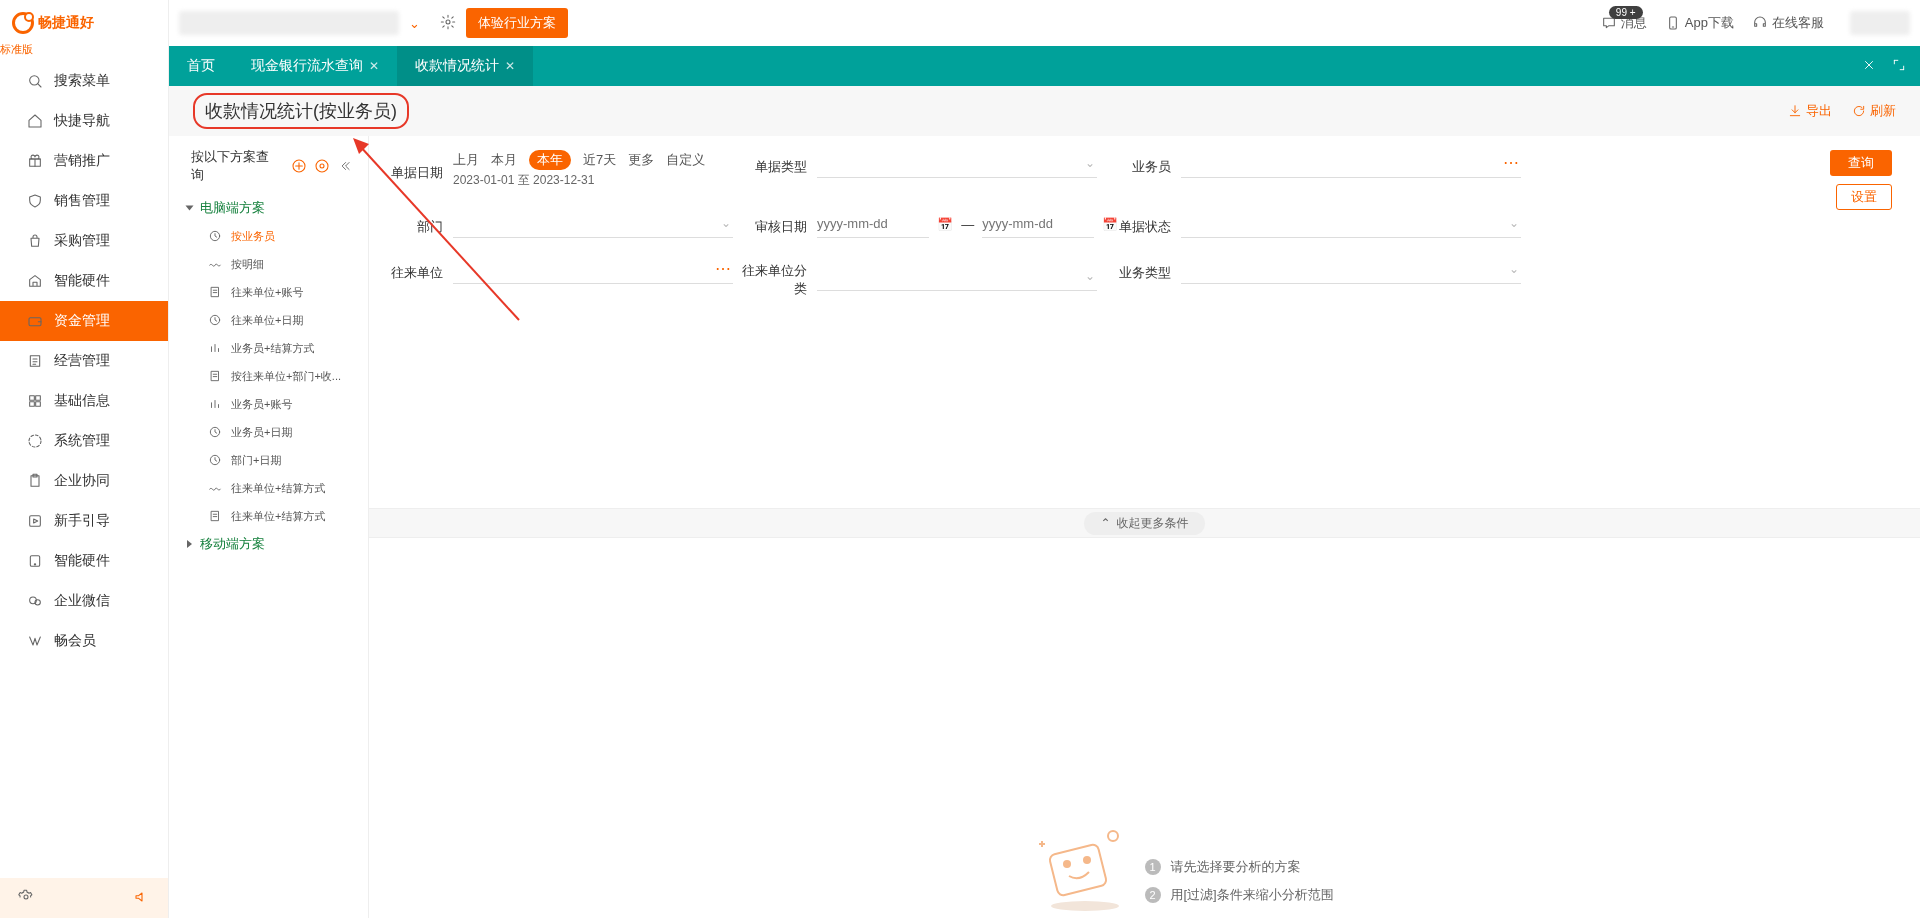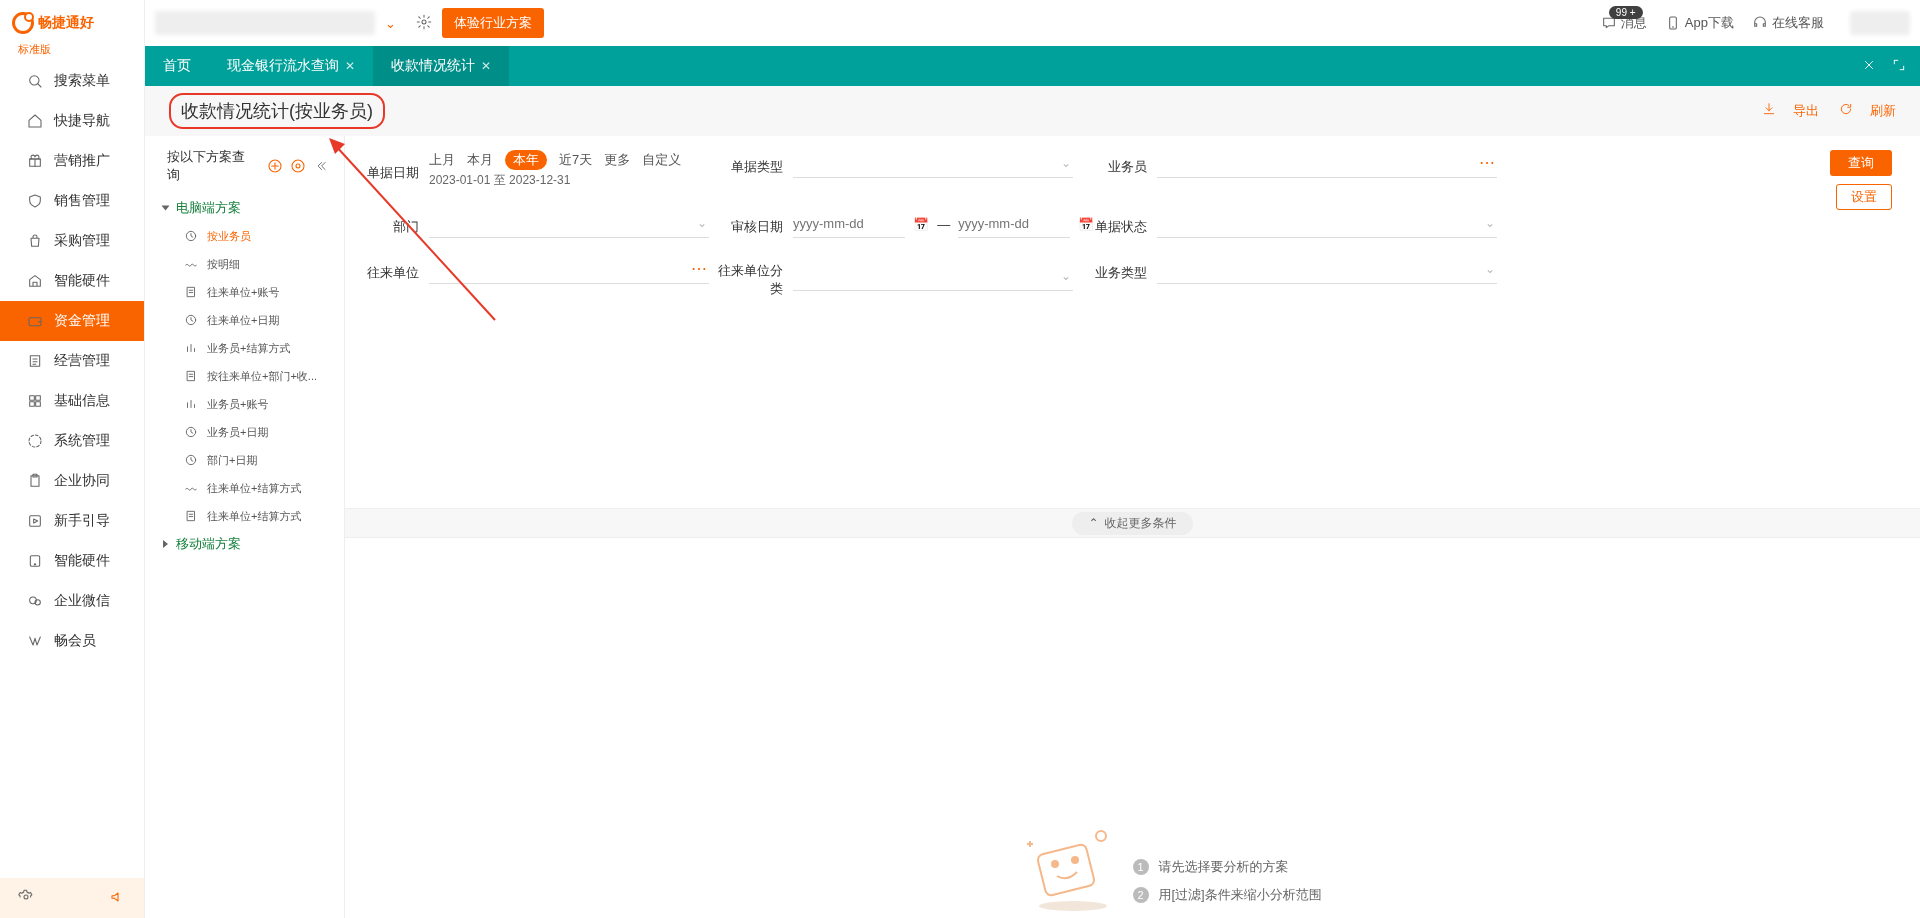--- a/index.html
+++ b/index.html
@@ -1,24 +1,24 @@
 <!DOCTYPE html>
 <html><head>
 <meta charset="utf-8">
 <style>
   *{box-sizing:border-box;margin:0;padding:0;font-family:"Microsoft YaHei",Arial,sans-serif;}
   body{background:#f5f5f5;font-size:13px;color:#333;overflow:hidden;}
   .app{display:flex;height:918px;width:1920px;}
   
-  .sidebar{width:145px;background:#fff;border-right:1px solid #eee;display:flex;flex-direction:column;}
+  .sidebar{width:169px;background:#fff;border-right:1px solid #eee;display:flex;flex-direction:column;}
   .logo-area{height:46px;display:flex;align-items:center;padding-left:12px;}
   .logo-circ{width:22px;height:22px;border-radius:50%;border:3px solid #fa6400;margin-right:4px;position:relative;}
   .logo-circ:before{content:"";position:absolute;width:6px;height:6px;background:#fff;border:2px solid #fa6400;border-radius:50%;right:-3px;top:-3px;}
   .logo-text{color:#fa6400;font-size:14px;font-weight:bold;}
-  .logo-sub{color:#fa6400;font-size:11px;padding-left:18px;margin-top:-4px;margin-bottom:4px;}
+  .logo-sub{color:#fa6400;font-size:11px;padding-left:0;margin-top:-4px;margin-bottom:4px;}
   .side-list{flex:1;overflow:auto;}
   .side-item{display:flex;align-items:center;height:40px;padding-left:26px;cursor:pointer;color:#333;font-size:14px;}
   .side-item.active{background:#fa6400;color:#fff;}
   .side-item .sicon{width:18px;height:18px;margin-right:10px;display:flex;align-items:center;justify-content:center;}
   .side-item .sicon svg{width:16px;height:16px;}
   .side-item.active .sicon svg{stroke:#fff;}
   .side-bottom{height:40px;background:#fff3e8;display:flex;align-items:center;padding:0 18px;justify-content:space-between;}
   .side-bottom svg{width:16px;height:16px;stroke:#fa6400;}
   
   .main{flex:1;display:flex;flex-direction:column;background:#f0f0f0;}
@@ -36,21 +36,21 @@
   .tab{padding:0 18px;height:40px;display:flex;align-items:center;cursor:pointer;font-size:14px;gap:6px;}
   .tab.active{background:#008f88;}
   .tab .x{font-size:12px;opacity:.8;}
   .tab-ctrl{margin-left:auto;display:flex;align-items:center;gap:16px;padding-right:14px;}
   .tab-ctrl svg{width:14px;height:14px;stroke:#fff;}
   
   .page-header{height:50px;background:#f7f7f7;display:flex;align-items:center;padding:0 24px;}
   .page-title-box{border:2px solid #e73828;padding:4px 10px;border-radius:14px;}
   .page-title{font-size:18px;color:#333;}
   .page-header .right{margin-left:auto;display:flex;gap:20px;align-items:center;}
-  .page-header .right span{display:flex;gap:17px;cursor:pointer;color:#fa6400;font-size:13px;}
+  .page-header .right span{display:flex;align-items:center;gap:4px;cursor:pointer;color:#fa6400;font-size:13px;}
   
   .body{flex:1;display:flex;background:#fff;margin:0;}
   .scheme-panel{width:200px;border-right:1px solid #eee;padding:12px 0;}
   .scheme-head{display:flex;align-items:center;padding:0 14px 10px 22px;font-size:13px;color:#333;gap:6px;}
   .scheme-head .sp{flex:1;}
   .scheme-head .ibtn{width:18px;height:18px;display:flex;align-items:center;justify-content:center;color:#fa6400;cursor:pointer;}
   .scheme-head .ibtn.gray{color:#666;}
   .scheme-tree{padding-left:18px;}
   .tree-node{display:flex;align-items:center;height:28px;font-size:13px;color:#15803d;cursor:pointer;gap:6px;}
   .tree-node.parent:before{content:"";width:0;height:0;border-left:5px solid #666;border-top:4px solid transparent;border-bottom:4px solid transparent;transform:rotate(90deg);margin-right:2px;}

